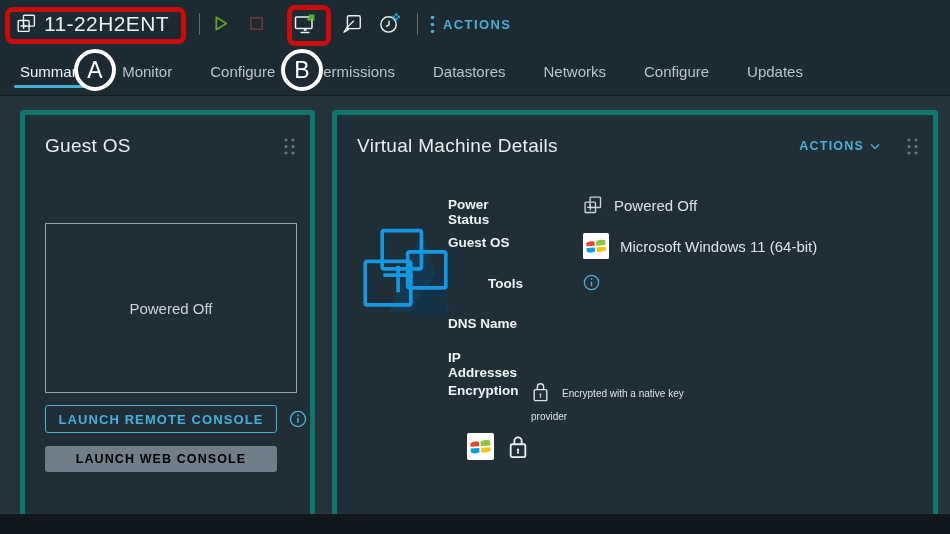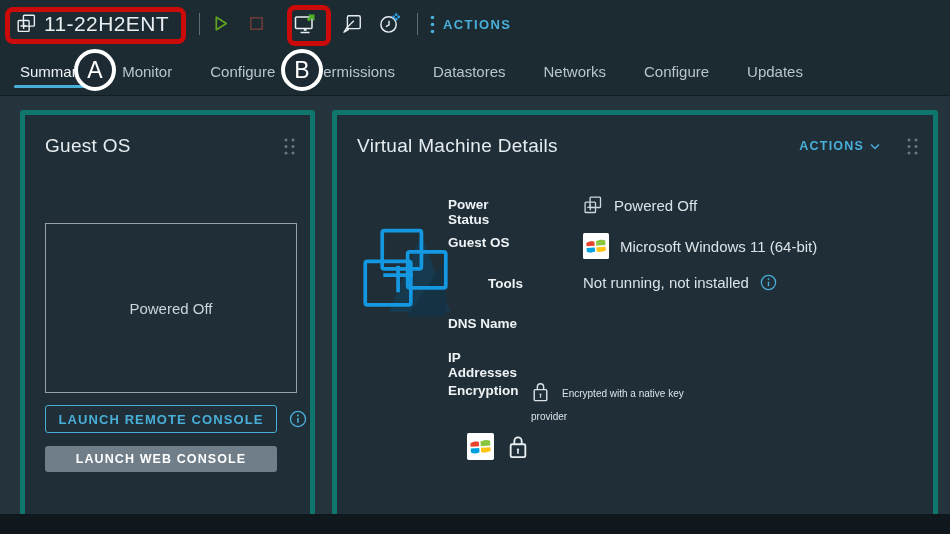--- a/index.html
+++ b/index.html
@@ -47,21 +47,21 @@
 
   
   .preview-box { position:absolute; left:20px; top:108px; width:252px; height:170px; border:1px solid #99a1a6;
                  display:flex; align-items:center; justify-content:center; }
   .preview-status { color:#ccd5d9; font-size:15px; }
   .outline-btn { position:absolute; left:20px; top:290px; width:232px; height:28px; background:transparent;
                  border:1.5px solid #49afd9; border-radius:3px; color:#49afd9; font-size:13px; font-weight:700;
                  letter-spacing:1.1px; cursor:pointer; font-family:"Liberation Sans", sans-serif; }
   .guest-info { position:absolute; left:264px; top:295px; line-height:0; cursor:pointer; background:none; border:none; padding:0; }
   .disabled-btn { position:absolute; left:20px; top:331px; width:232px; height:26px; background:#6f7e88;
-                  border:none; border-radius:3px; color:#ffffff; font-size:12.5px; font-weight:700;
+                  border:none; border-radius:3px; color:#000000; font-size:12.5px; font-weight:700;
                   letter-spacing:1.1px; font-family:"Liberation Sans", sans-serif; cursor:default; }
 
   
   .big-vm-icon { position:absolute; left:24px; top:104px; line-height:0; }
   .details-rows { position:absolute; left:111px; top:80px; right:18px; }
   .drow { display:flex; align-items:flex-start;gap:8px; }
   .rh1{height:38px;} .rh2{height:41px;} .rh3{height:40px;} .rh4{height:34px;} .rh5{height:33px;}
   .dlabel { width:75px; flex:0 0 75px; color:#eef3f5; font-size:13.5px; font-weight:700; padding-top:2px; }
   .dlabel.right { text-align:right; }
   .dvalue { margin-left:52px; color:#dbe3e7; font-size:15px; display:flex; align-items:center; gap:11px; }
@@ -285,21 +285,20 @@
               </g>
             </svg>
           </span>
           <span>Microsoft Windows 11 (64-bit)</span>
         </span>
       </div>
 
       <div class="drow rh3">
         <span class="dlabel right">Tools</span>
         <span class="dvalue">
-          <span>Not running, not installed</span>
           <span class="val-icon">
             <svg width="17" height="17" viewBox="0 0 20 20" fill="none">
               <circle cx="10" cy="10" r="8.4" stroke="#49afd9" stroke-width="1.5"></circle>
               <path d="M10 9 v5.2" stroke="#49afd9" stroke-width="1.7"></path>
               <circle cx="10" cy="6" r="1.1" fill="#49afd9"></circle>
             </svg>
           </span>
         </span>
       </div>
 

